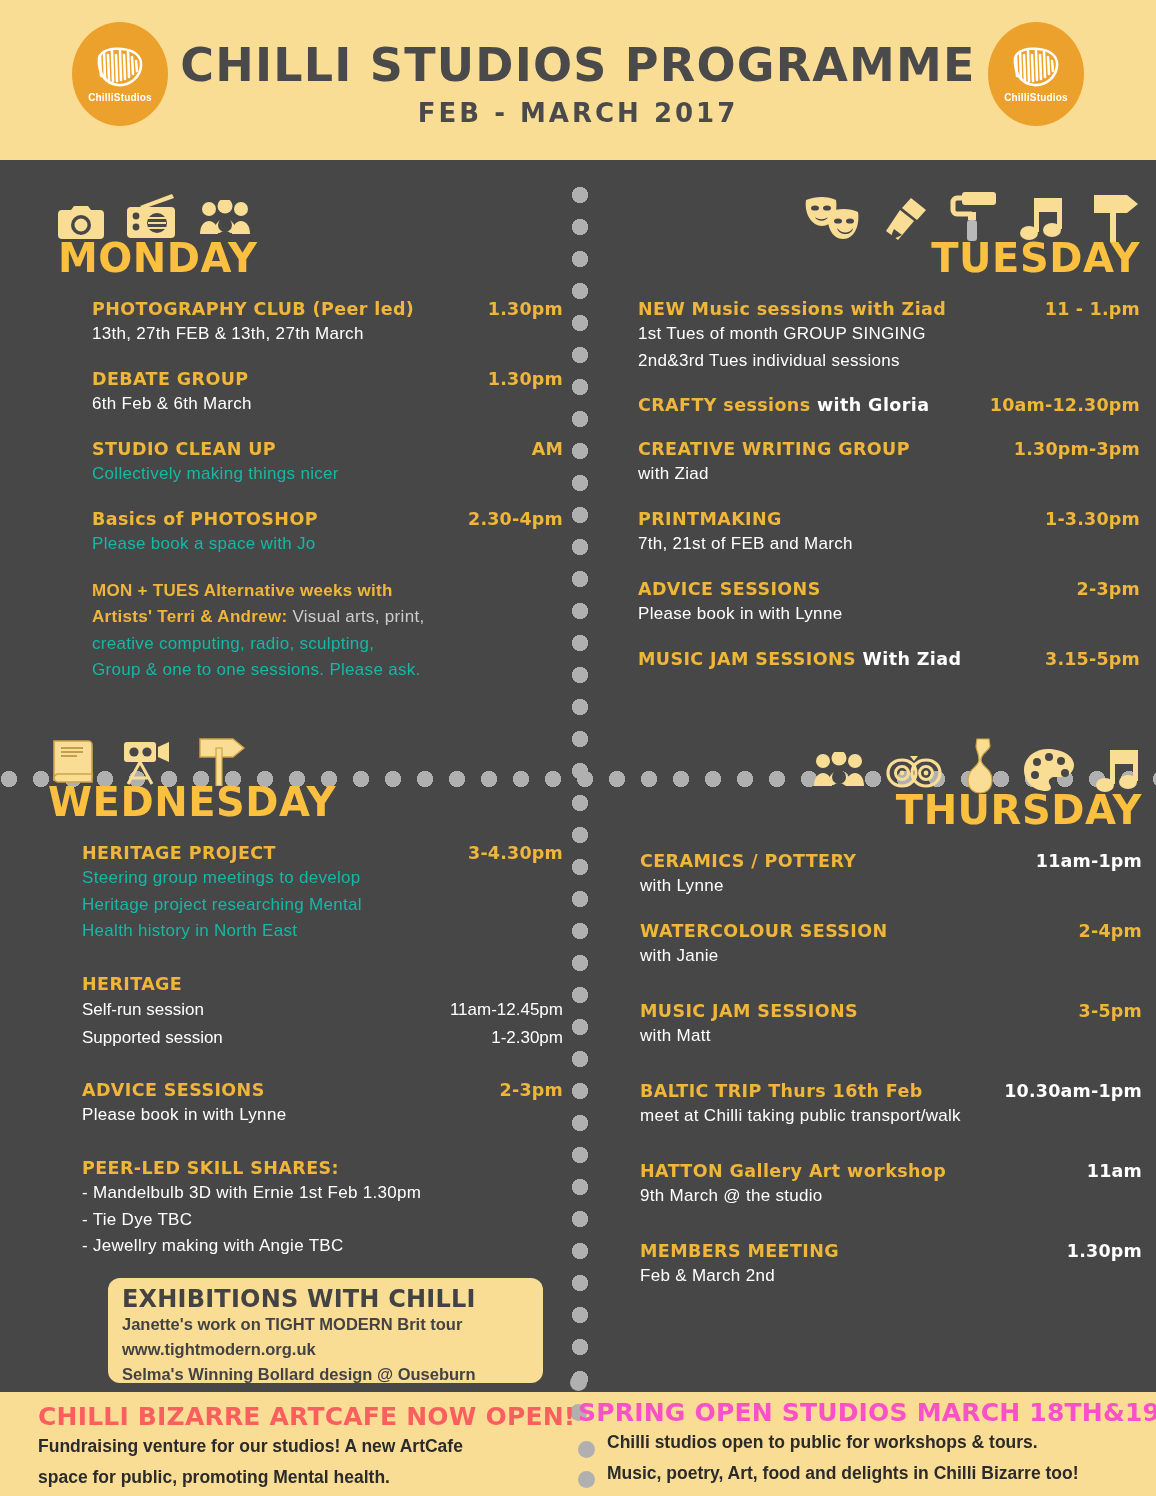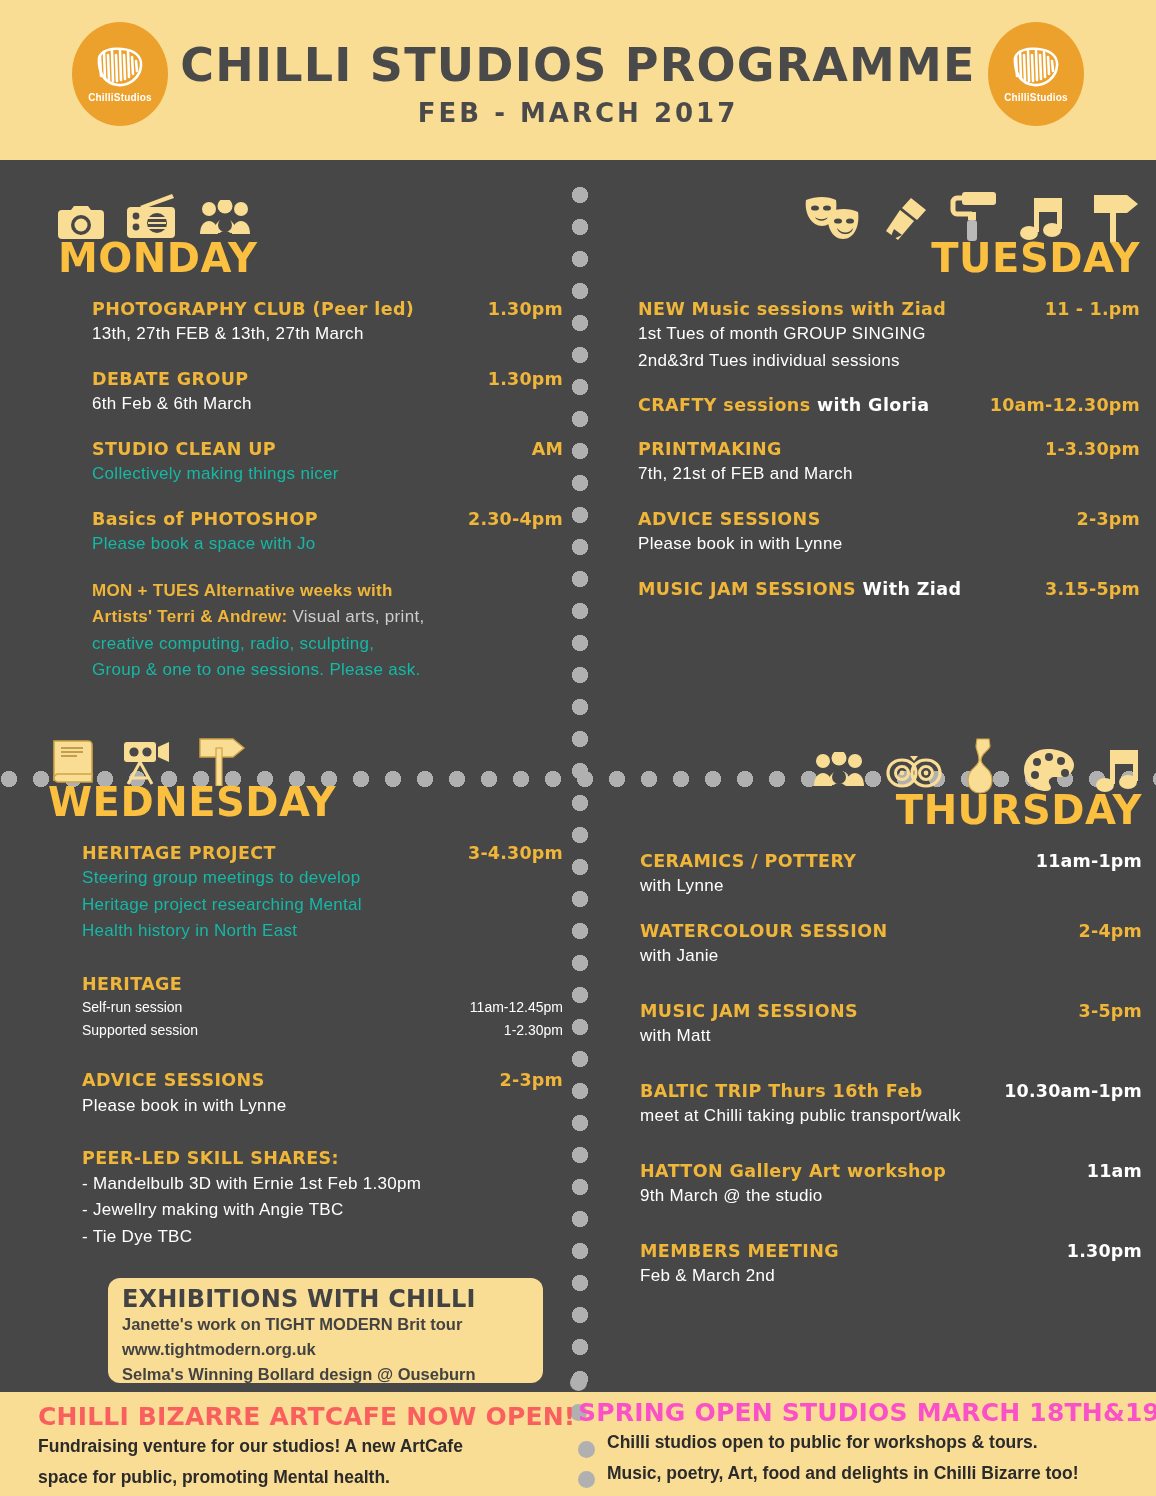--- a/index.html
+++ b/index.html
@@ -142,21 +142,21 @@
     letter-spacing: .3px;
     line-height: 1.56;
     font-family: "Liberation Sans", sans-serif;
   }
   .sdesc.grey { color: #14b8a6; font-weight: normal; }
   .sdesc b { color: #f0b63a; }
   .sub-row {
     display: flex;
     justify-content: space-between;
     align-items: baseline;
-    font-size: 14px;
+    font-size: 17px;
     color: #ffffff;
     line-height: 1.6;
   }
   .sub-row .v { white-space: nowrap; }
 
   
   .exhibit {
     position: absolute;
     left: 108px; top: 1278px;
     width: 435px; height: 105px;
@@ -376,20 +376,27 @@
         <div class="sdesc">2nd&amp;3rd Tues individual sessions</div>
       </div>
 
       <div class="session">
         <div class="srow">
           <span class="stitle"><span>CRAFTY sessions</span><span class="plain">   with Gloria</span></span>
           <span class="stime">10am-12.30pm</span>
         </div>
       </div>
 
+      <div class="session">
+        <div class="srow">
+          <span class="stitle">CREATIVE WRITING GROUP</span>
+          <span class="stime">1.30pm-3pm</span>
+        </div>
+        <div class="sdesc">with Ziad</div>
+      </div>
 
       <div class="session">
         <div class="srow">
           <span class="stitle">PRINTMAKING</span>
           <span class="stime">1-3.30pm</span>
         </div>
         <div class="sdesc">7th, 21st of FEB and March</div>
       </div>
 
       <div class="session">
@@ -465,22 +472,22 @@
           <span class="stime">2-3pm</span>
         </div>
         <div class="sdesc">Please book in with Lynne</div>
       </div>
 
       <div class="session" style="margin-top:28px">
         <div class="srow">
           <span class="stitle">PEER-LED SKILL SHARES:</span>
         </div>
         <div class="sdesc">- Mandelbulb 3D with Ernie 1st Feb 1.30pm</div>
+        <div class="sdesc">- Tie Dye TBC</div>
         <div class="sdesc">- Jewellry making with Angie TBC</div>
-        <div class="sdesc">- Tie Dye TBC</div>
       </div>
     </div>
   </div>
 
   <div class="day day-thu">
     <div class="icon-row right">
       <svg width="50" height="42" viewBox="0 0 50 42">
         <circle cx="9" cy="9" r="7" fill="#fadd95"></circle>
           <path fill="#fadd95" d="M0 34c0-8 4-13 9-13s9 5 9 13z"></path>
         <circle cx="41" cy="9" r="7" fill="#fadd95"></circle>

